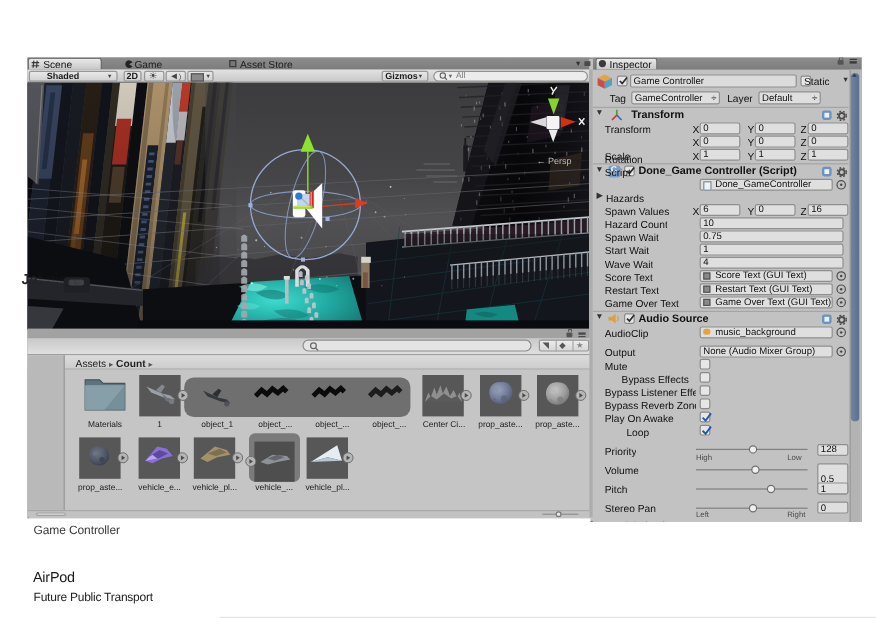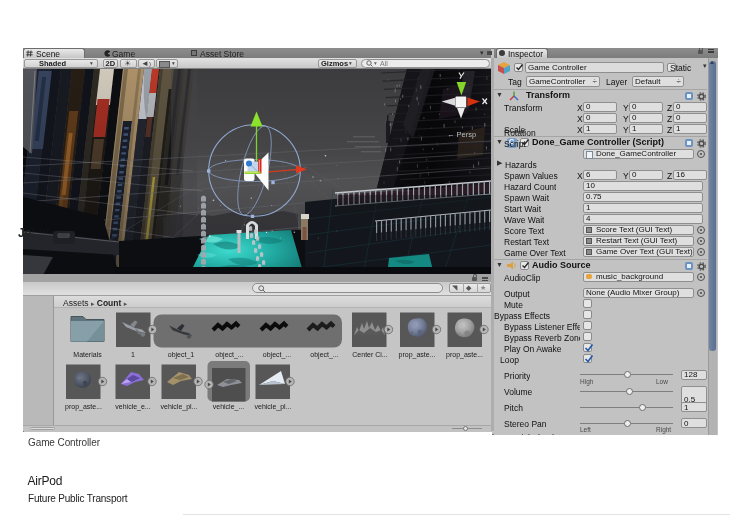--- a/index.html
+++ b/index.html
@@ -764,32 +764,32 @@
     </svg>
 <div class="lbl" style="left:10px;top:225px;">AudioClip</div>
     <div class="field" style="left:89px;top:224px;width:111px;height:10px;padding-left:12px;">music_background</div>
     <div class="abs" style="left:92px;top:226.5px;width:6px;height:5px;background:#e8a33d;border-radius:2px;"></div>
     <div class="circ" style="left:203px;top:225px;"></div>
 <div class="lbl" style="left:10px;top:241px;">Output</div>
     <div class="field" style="left:89px;top:240px;width:111px;height:10px;padding-left:2px;">None (Audio Mixer Group)</div>
     <div class="circ" style="left:203px;top:241px;"></div>
 <div class="lbl" style="left:10px;top:252px;width:76px;">Mute</div>
     <div class="cb" style="left:89px;top:251.5px;"></div>
-<div class="lbl" style="left:0;top:263px;width:76px;">Bypass Effects</div>
+<div class="lbl" style="left:24px;top:263px;width:76px;">Bypass Effects</div>
     <div class="cb" style="left:89px;top:262.5px;"></div>
 <div class="lbl" style="left:10px;top:274px;width:76px;">Bypass Listener Effe</div>
     <div class="cb" style="left:89px;top:273.5px;"></div>
 <div class="lbl" style="left:10px;top:285px;width:76px;">Bypass Reverb Zone</div>
     <div class="cb" style="left:89px;top:284.5px;"></div>
 <div class="lbl" style="left:10px;top:296px;width:76px;">Play On Awake</div>
     <div class="cb" style="left:89px;top:295.5px;"></div>
     <svg class="abs" style="left:90px;top:295px;" width="10" height="10">
       <path d="M1.5 5 L4 7.5 L8.5 1.5" stroke="#2458a8" stroke-width="1.6" fill="none"></path>
     </svg>
-<div class="lbl" style="left:6px;top:307px;width:76px;">Loop</div>
+<div class="lbl" style="left:28px;top:307px;width:76px;">Loop</div>
     <div class="cb" style="left:89px;top:306.5px;"></div>
     <svg class="abs" style="left:90px;top:306px;" width="10" height="10">
       <path d="M1.5 5 L4 7.5 L8.5 1.5" stroke="#2458a8" stroke-width="1.6" fill="none"></path>
     </svg>
 <div class="lbl" style="left:10px;top:323px;">Priority</div>
     <div class="sliderline" style="left:86px;top:326.5px;width:93px;"></div>
     <div class="knob" style="left:130px;top:323.5px;"></div>
     <div class="field" style="left:187px;top:322px;width:26px;height:10px;">128</div>
     <div class="sublbl" style="left:86px;top:330px;">High</div>
     <div class="sublbl" style="left:162px;top:330px;">Low</div>

